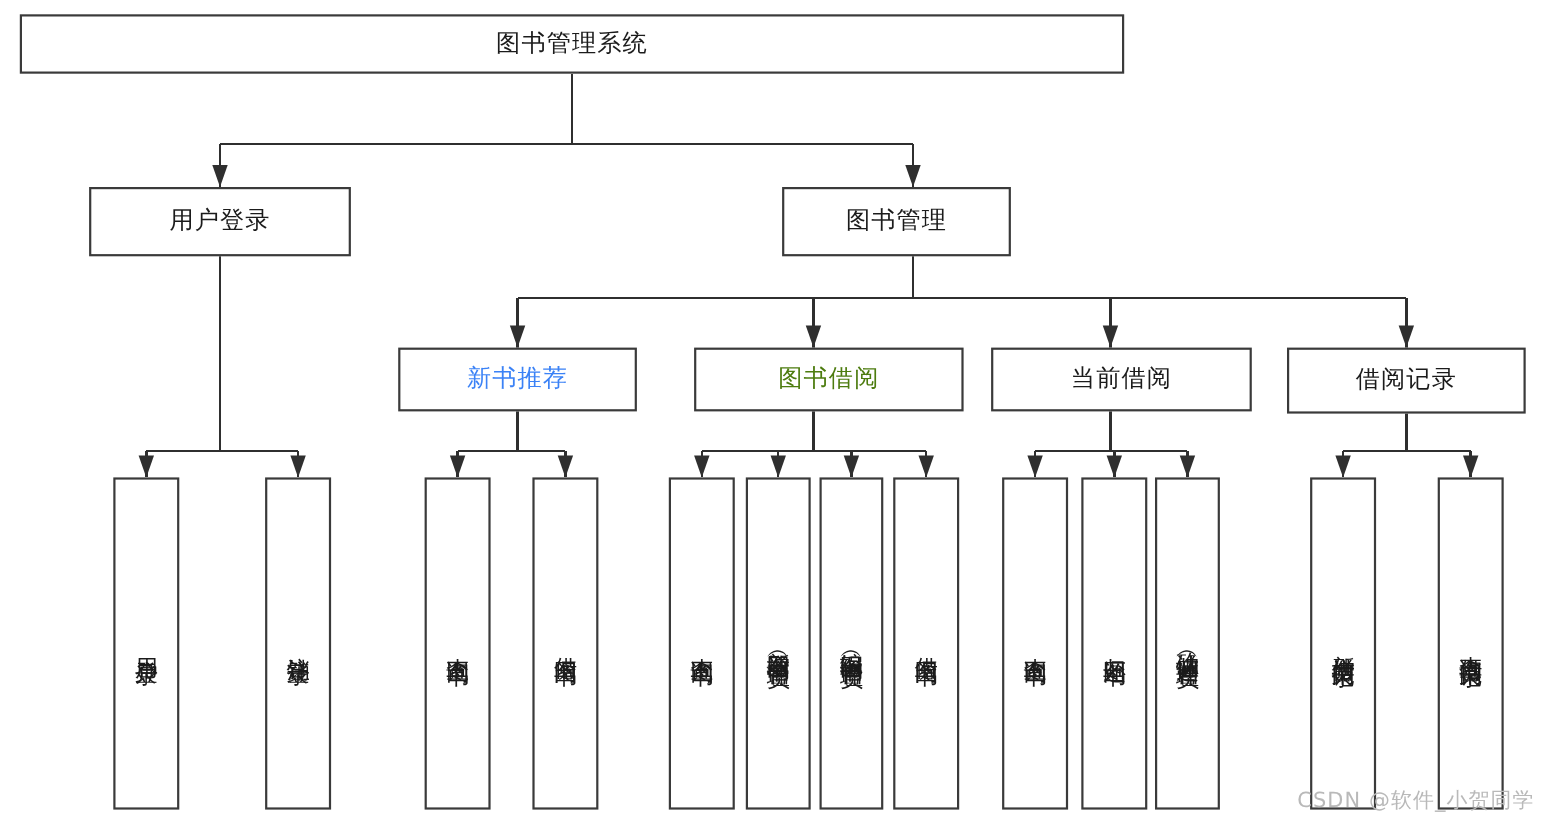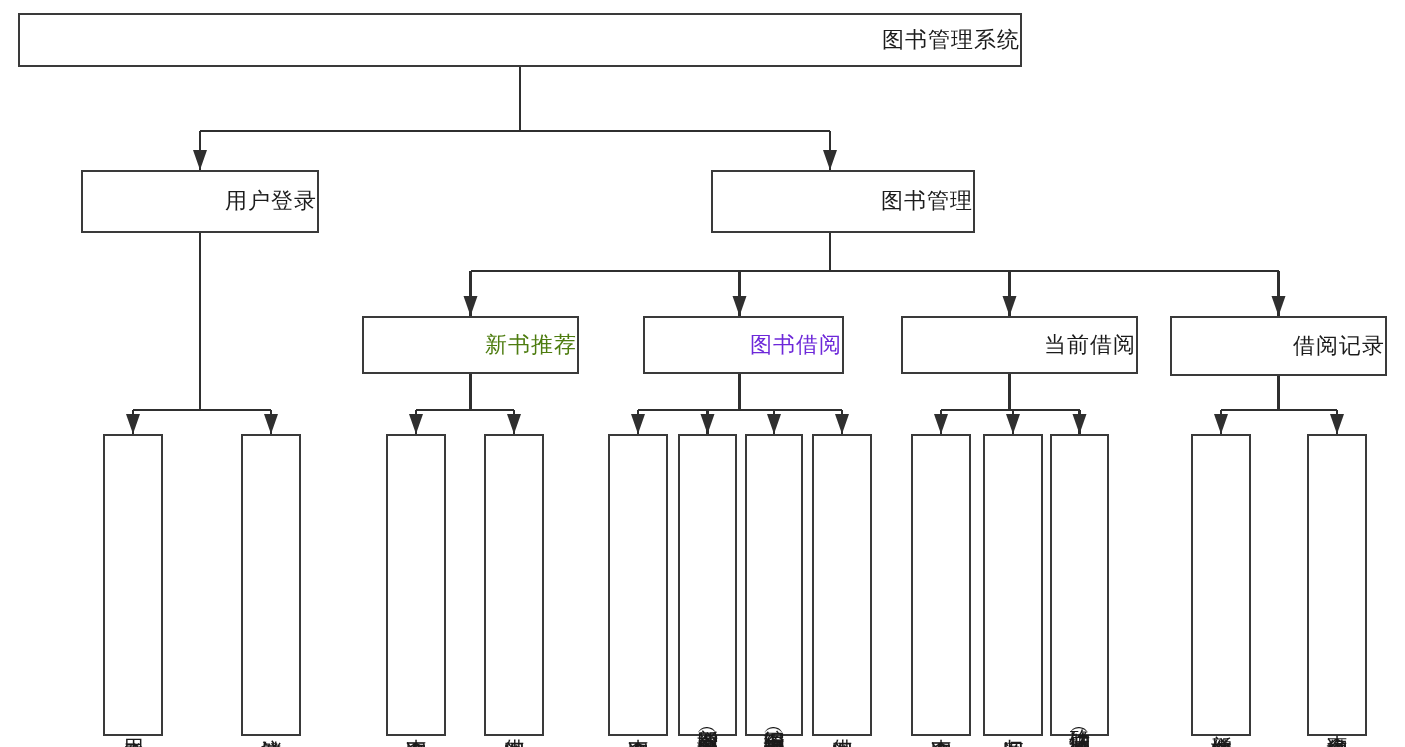--- a/index.html
+++ b/index.html
@@ -18,21 +18,21 @@
     background: #ffffff;
     overflow: hidden;
   }
   .node-box {
     position: absolute;
     box-sizing: border-box;
     background: #ffffff;
     border: 2px solid #22c55e;
     display: flex;
     align-items: center;
-    justify-content: flex-end;
+    justify-content: center;
     color: #1b1b1b;
   }
   .node-box.horizontal {
     font-size: 22px;
     letter-spacing: 1px;
     line-height: 1.1;
   }
   .node-box.vertical {
     writing-mode: vertical-rl;
     text-orientation: upright;
@@ -140,27 +140,27 @@
       </g>
   </svg>
 
   <div id="node-layer">
       <div class="node-box horizontal" style="left: 18px; top: 13px; width: 1004px; height: 54px; border-color: rgb(58, 58, 58); background: rgb(255, 255, 255); color: rgb(27, 27, 27);">
         <span class="node-label">图书管理系统</span>
       </div>
       <div class="node-box horizontal" style="left: 81px; top: 170px; width: 238px; height: 63px; border-color: rgb(58, 58, 58); background: rgb(255, 255, 255); color: rgb(27, 27, 27);">
         <span class="node-label">用户登录</span>
       </div>
-      <div class="node-box horizontal" style="left: 711px; top: 170px; width: 264px; height: 63px; border-color: rgb(58, 58, 58); background: rgb(255, 255, 255); color: rgb(27, 27, 27);">
+      <div class="node-box horizontal" style="left: 711px; top: 170px; width: 208px; height: 63px; border-color: rgb(58, 58, 58); background: rgb(255, 255, 255); color: rgb(27, 27, 27);">
         <span class="node-label">图书管理</span>
       </div>
-      <div class="node-box horizontal" style="left: 362px; top: 316px; width: 217px; height: 58px; border-color: rgb(58, 58, 58); background: rgb(255, 255, 255); color: #4d7c0f;">
+      <div class="node-box horizontal" style="left: 362px; top: 316px; width: 217px; height: 58px; border-color: rgb(58, 58, 58); background: rgb(255, 255, 255); color: #3b82f6;">
         <span class="node-label">新书推荐</span>
       </div>
-      <div class="node-box horizontal" style="left: 631px; top: 316px; width: 201px; height: 58px; border-color: rgb(58, 58, 58); background: rgb(255, 255, 255); color: #6d28d9; margin-left: 12px;">
+      <div class="node-box horizontal" style="left: 631px; top: 316px; width: 245px; height: 58px; border-color: rgb(58, 58, 58); background: rgb(255, 255, 255); color: #4d7c0f;">
         <span class="node-label">图书借阅</span>
       </div>
       <div class="node-box horizontal" style="left: 901px; top: 316px; width: 237px; height: 58px; border-color: rgb(58, 58, 58); background: rgb(255, 255, 255); color: rgb(27, 27, 27);">
         <span class="node-label">当前借阅</span>
       </div>
       <div class="node-box horizontal" style="left: 1170px; top: 316px; width: 217px; height: 60px; border-color: rgb(58, 58, 58); background: rgb(255, 255, 255); color: rgb(27, 27, 27);">
         <span class="node-label">借阅记录</span>
       </div>
       <div class="node-box vertical" style="left: 103px; top: 434px; width: 60px; height: 302px; border-color: rgb(58, 58, 58); background: rgb(255, 255, 255); color: rgb(27, 27, 27);">
         <span class="node-label">用户登录</span>
@@ -196,14 +196,15 @@
         <span class="node-label">确认归还（管理员）</span>
       </div>
       <div class="node-box vertical" style="left: 1191px; top: 434px; width: 60px; height: 302px; border-color: rgb(58, 58, 58); background: rgb(255, 255, 255); color: rgb(27, 27, 27);">
         <span class="node-label">新增借阅记录</span>
       </div>
       <div class="node-box vertical" style="left: 1307px; top: 434px; width: 60px; height: 302px; border-color: rgb(58, 58, 58); background: rgb(255, 255, 255); color: rgb(27, 27, 27);">
         <span class="node-label">查询借阅记录</span>
       </div>
     </div>
 
+  <div class="watermark">CSDN @软件_小贺同学</div>
 
 </div>
 
 </body></html>

